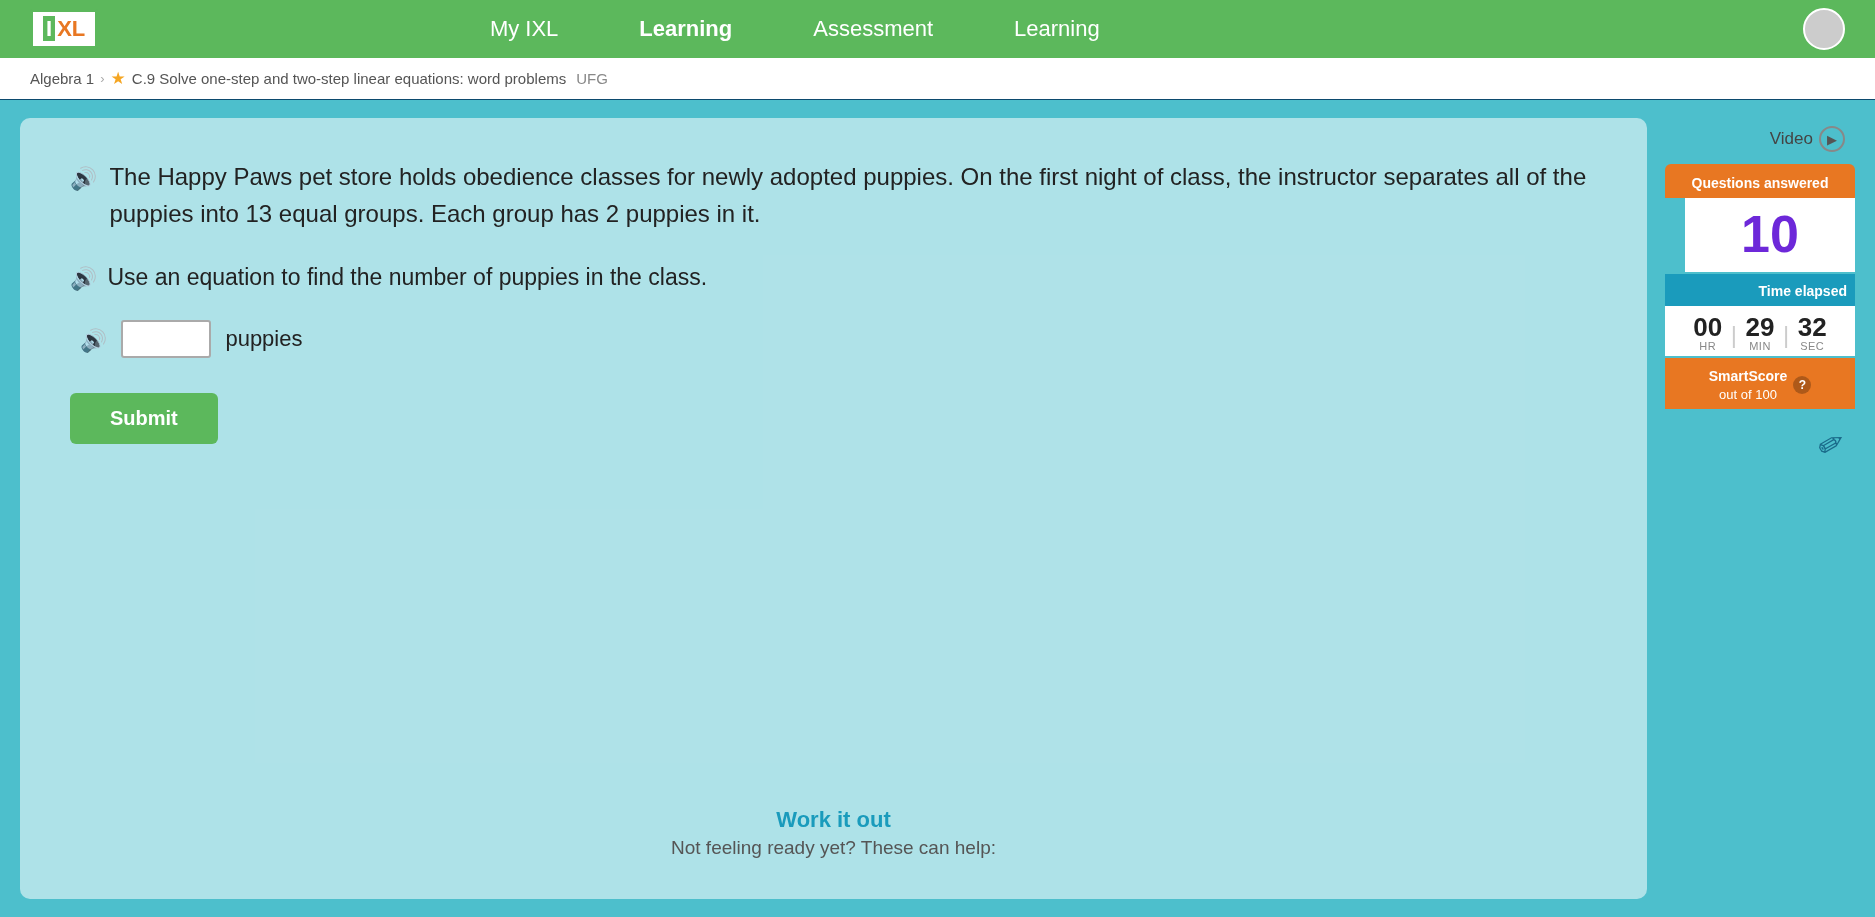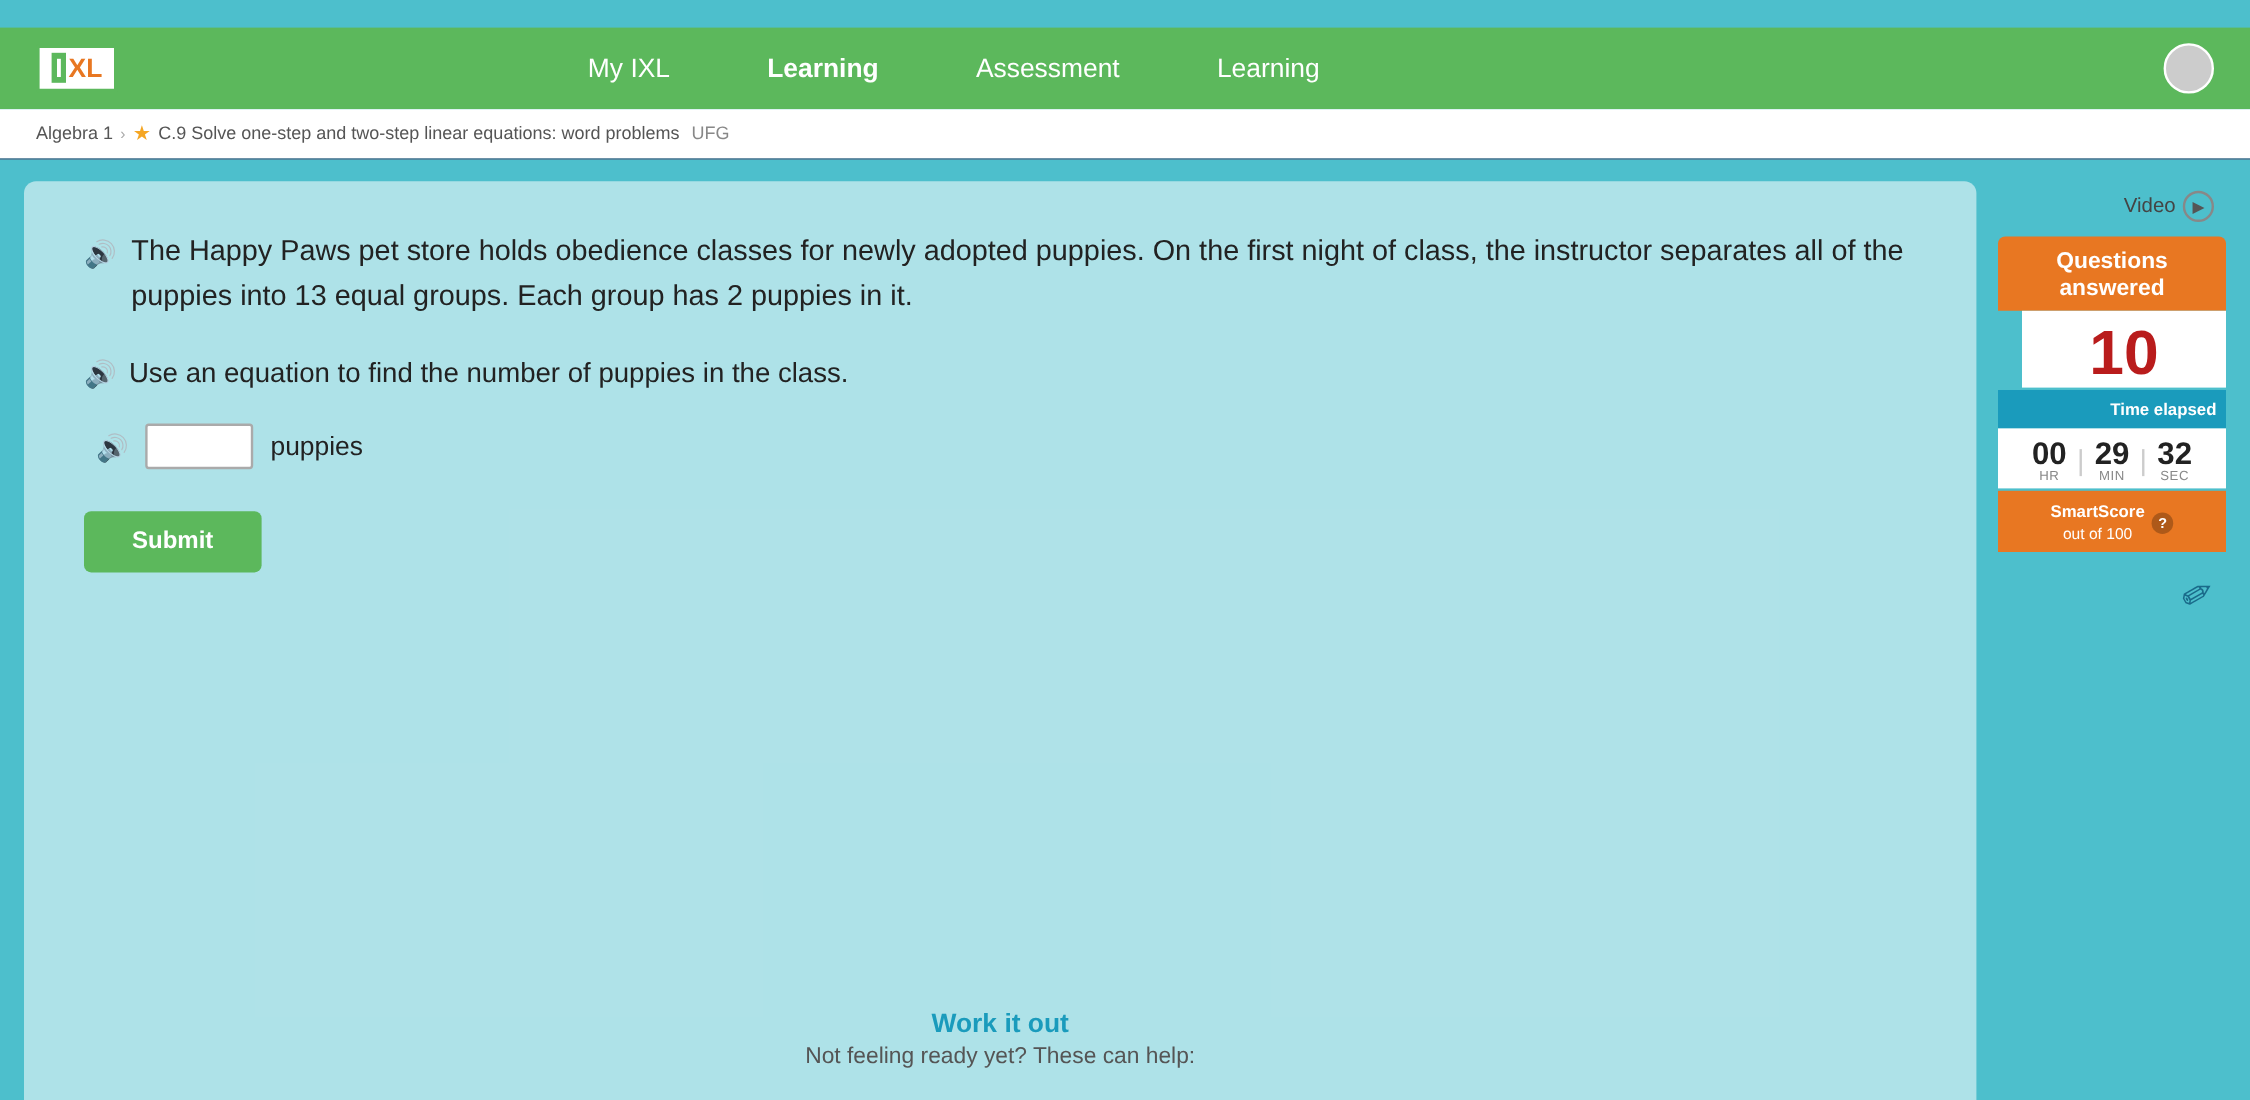--- a/index.html
+++ b/index.html
@@ -6,26 +6,25 @@
     body {
       font-family: Arial, sans-serif;
       background: #4dbfcc;
       min-height: 917px;
       overflow-x: hidden;
     }
 
     
     .top-nav {
       background: #5cb85c;
-      height: 68px;
+      height: 58px;
       display: flex;
       align-items: center;
       padding: 0 30px;
       gap: 0;
-      margin-top: 23px;
     }
     .logo-box {
       background: white;
       border: 3px solid #5cb85c;
       padding: 4px 10px;
       font-size: 22px;
       font-weight: bold;
       color: #e87722;
       margin-right: 40px;
       border-radius: 2px;
@@ -221,31 +220,31 @@
     }
 
     .questions-answered-box {
       background: #e87722;
       color: white;
       border-radius: 6px 6px 0 0;
       text-align: center;
       padding: 10px 8px 6px 8px;
     }
     .questions-answered-box .qa-label {
-      font-size: 19px;
+      font-size: 14px;
       font-weight: bold;
       line-height: 1.2;
     }
     .questions-answered-count {
       font-size: 52px;
       font-weight: bold;
-      color: #b91c1c;
+      color: #6d28d9;
       background: white;
       text-align: center;
-      padding: 10px 0 2px 0;
+      padding: 10px 0 12px 0;
       line-height: 1;
       margin-left: 20px;
     }
 
     .time-elapsed-box {
       background: #1a9bbc;
       color: white;
       border-radius: 0;
       text-align: right;
       padding: 8px 8px 6px 8px;

